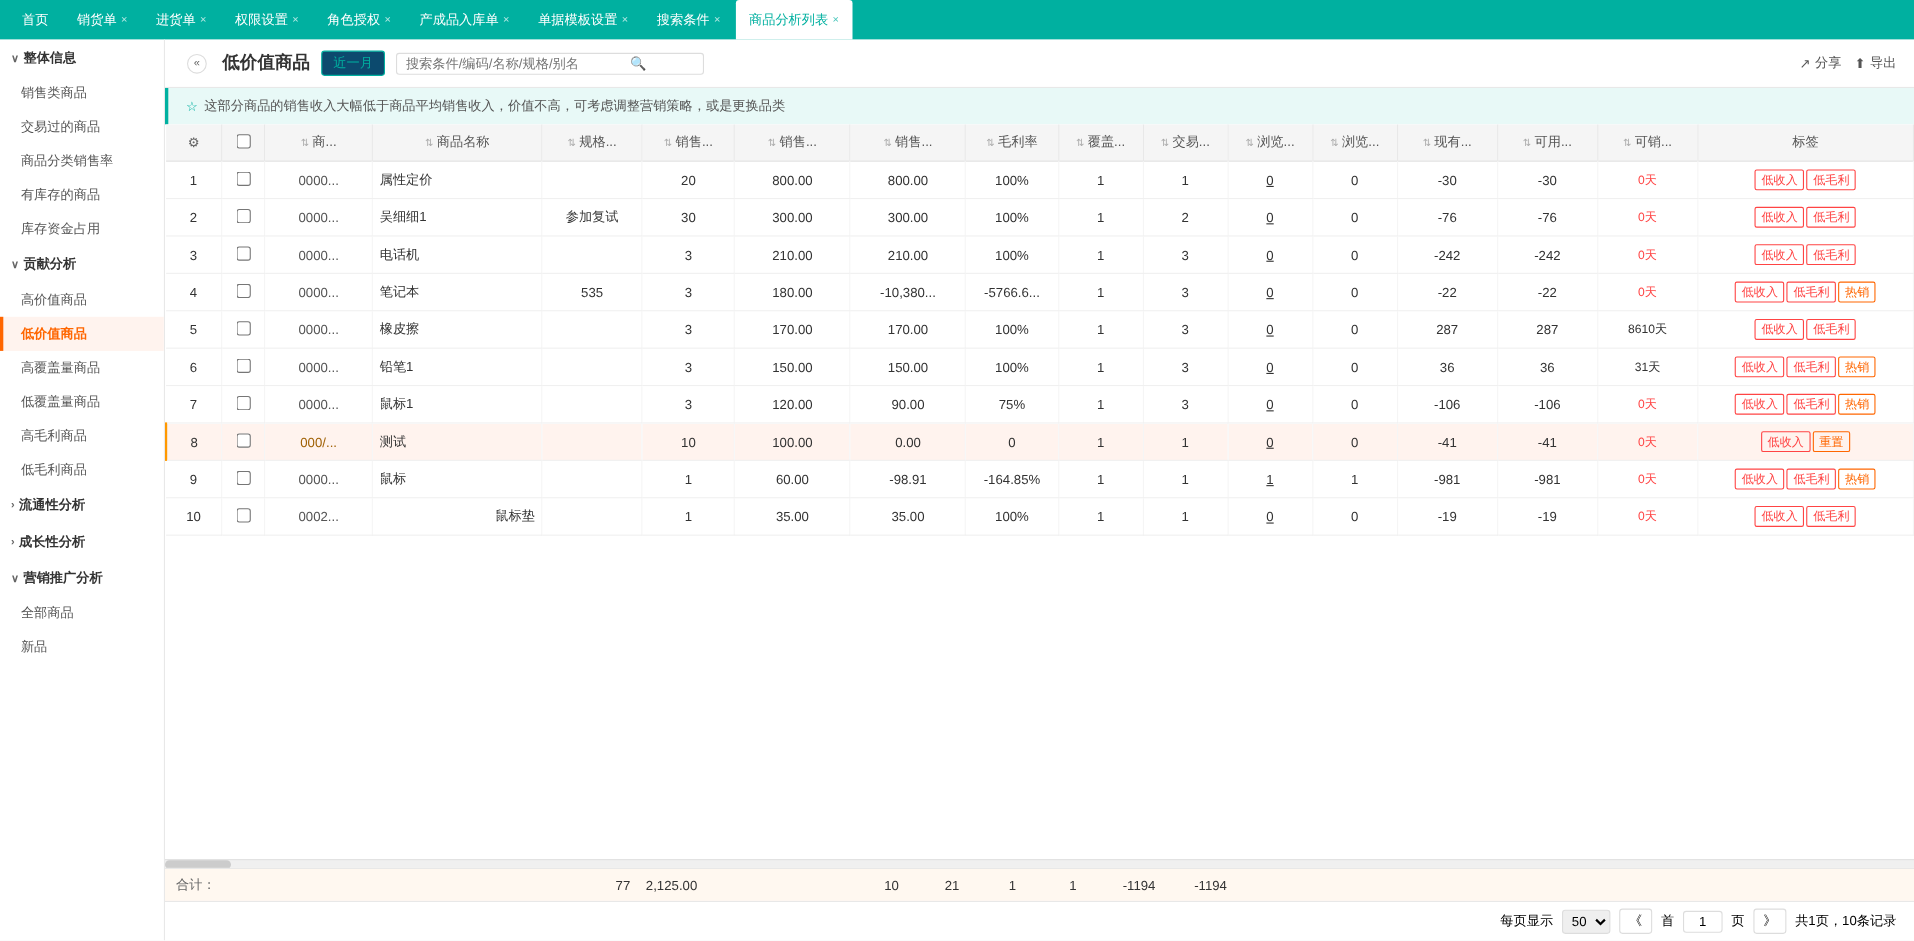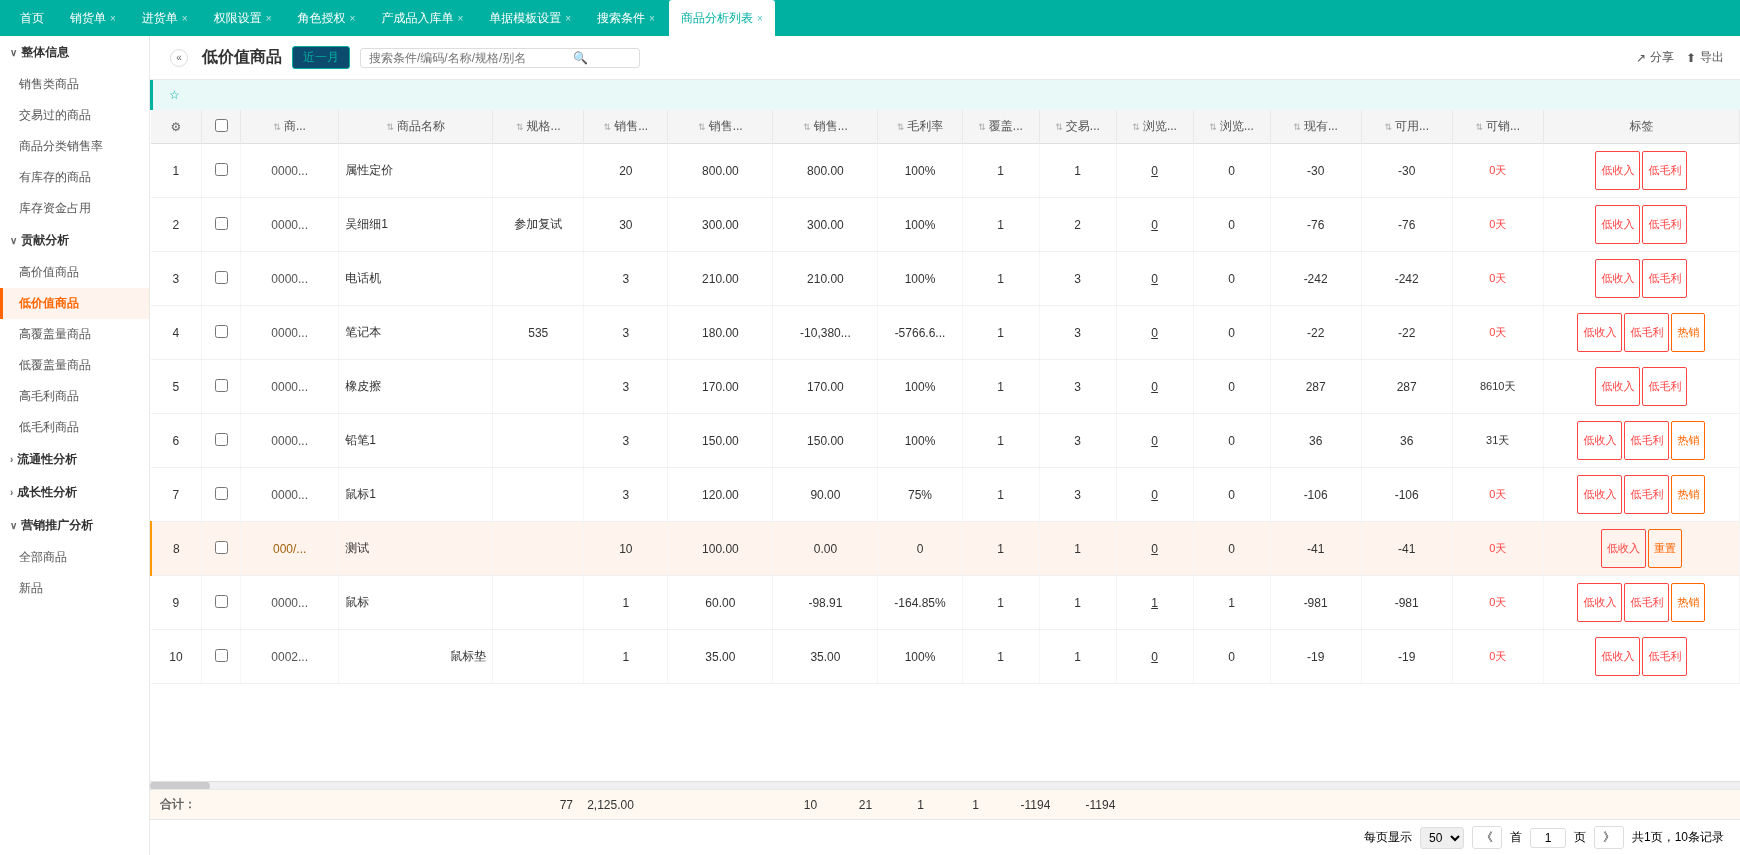--- a/index.html
+++ b/index.html
@@ -174,21 +174,21 @@
       text-overflow: ellipsis;
       font-size: 12px;
       color: #333;
     }
     tr.highlighted td { background: #fff3ee; }
     tr.highlighted td:first-child { border-left: 2px solid #ff9900; }
     
     
     .tag {
       display: inline-block;
-      padding: 11px 5px;
+      padding: 1px 5px;
       border-radius: 2px;
       font-size: 11px;
       margin: 0 1px;
     }
     .tag-red { color: #ff4444; border: 1px solid #ff4444; }
     .tag-orange { color: #ff6600; border: 1px solid #ff6600; }
     
     .days-text { color: #ff4444; font-size: 11px; }
     .days-text-normal { color: #333; font-size: 11px; }
     
@@ -196,21 +196,21 @@
     
     
     .table-footer {
       border-top: 1px solid #e8e8e8;
       background: #fff8f0;
       display: flex;
       align-items: center;
       padding: 6px 10px;
       font-size: 12px;
     }
-    .footer-label { color: #666; font-weight: bold; margin-right: 8px; }
+    .footer-label { color: #666; font-weight: normal; margin-right: 8px; }
     .footer-cell {
       display: inline-block;
       text-align: center;
       color: #333;
     }
     
     
     .pagination {
       border-top: 1px solid #e8e8e8;
       background: #fff;
@@ -418,20 +418,21 @@
         </div>
         <div class="action-btn">
           <span>⬆</span>
           <span>导出</span>
         </div>
       </div>
     </div>
 
     <div class="alert-banner">
       <span class="alert-icon">☆</span>
+      <span>这部分商品的销售收入大幅低于商品平均销售收入，价值不高，可考虑调整营销策略，或是更换品类</span>
     </div>
 
     <div class="table-container">
       <table>
         <colgroup>
           <col class="col-num">
             <col class="col-check">
             <col class="col-code">
           <col class="col-name">
             <col class="col-spec">

